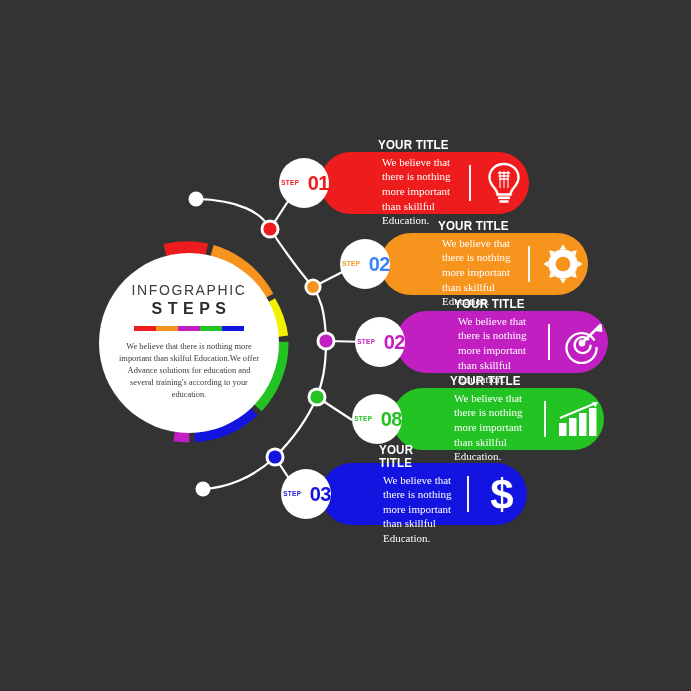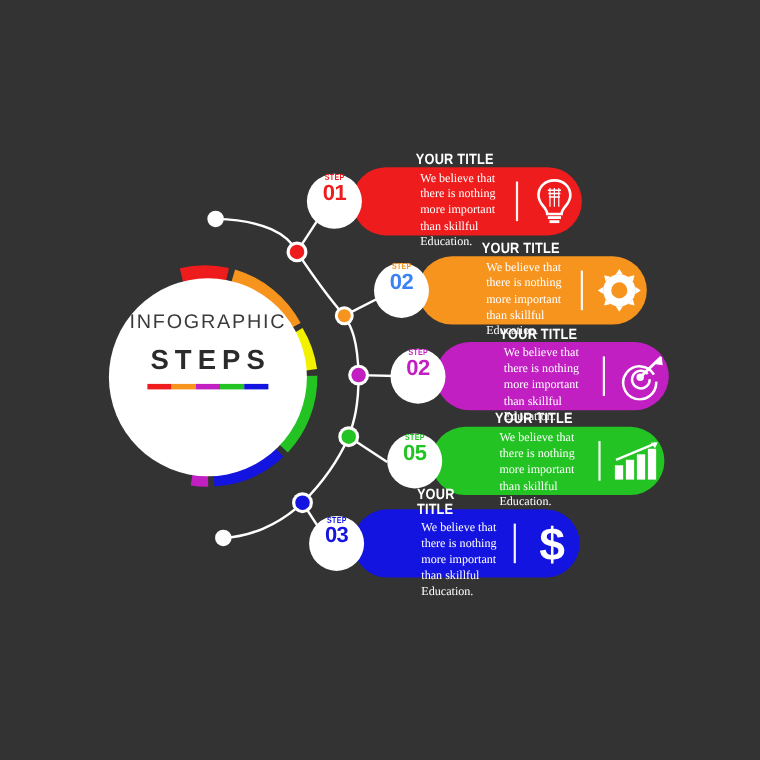--- a/index.html
+++ b/index.html
@@ -38,33 +38,33 @@
     display: flex;
     flex-direction: column;
     align-items: center;
     justify-content: flex-start;
     padding-top: 30px;
     box-sizing: border-box;
     z-index: 6;
   }
   #hub-title1 {
     font-family: "Liberation Sans", sans-serif;
-    font-size: 18px;
+    font-size: 14px;
     letter-spacing: 1.6px;
     color: #3b3b3b;
     font-weight: 400;
     line-height: 1;
   }
   #hub-title2 {
     font-family: "Liberation Sans", sans-serif;
-    font-size: 25px;
+    font-size: 16px;
     letter-spacing: 5.5px;
     color: #2b2b2b;
     font-weight: bold;
-    margin-top: 14px;
+    margin-top: 4px;
     line-height: 1;
     padding-left: 5px;
   }
   #hub-rule {
     margin-top: 9px;
     width: 110px;
     height: 5px;
     display: flex;
   }
   #hub-rule span { flex: 1 1 auto; height: 100%; }
@@ -137,23 +137,23 @@
   .pill-icon svg { display: block; }
 
   
   .bubble {
     position: absolute;
     width: 50px;
     height: 50px;
     border-radius: 50%;
     background: #ffffff;
     display: flex;
-    flex-direction: column;
+    flex-direction: row;
     align-items: center;
-    justify-content: flex-start;
+    justify-content: space-between;
     top: 6px;
     z-index: 7;
   }
   .bubble-word {
     font-family: "Liberation Sans", sans-serif;
     font-size: 8px;
     font-weight: bold;
     letter-spacing: 0.4px;
     line-height: 1;
     transform: scaleX(0.8);
@@ -220,20 +220,21 @@
   <div id="hub">
     <div id="hub-title1">INFOGRAPHIC</div>
     <div id="hub-title2">STEPS</div>
     <div id="hub-rule">
       <span style="background: rgb(238, 28, 28);"></span>
       <span style="background: rgb(247, 148, 30);"></span>
       <span style="background: rgb(193, 31, 193);"></span>
       <span style="background: rgb(34, 195, 34);"></span>
       <span style="background: rgb(20, 20, 224);"></span>
     </div>
+    <div id="hub-desc">We believe that there is nothing more important than skilful Education.We offer Advance solutions for education and several training's according to your education.</div>
   </div>
 
   <div class="step" style="left:279px;top:152px;width:250px;">
     <div class="pill" style="left: 41px; width: 209px; background: rgb(238, 28, 28);">
       <div class="pill-text">
         <div class="pill-title">YOUR TITLE</div>
         <div class="pill-body">We believe that there is nothing more important than skillful Education.</div>
       </div>
       <div class="pill-divider"></div>
       <div class="pill-icon">
@@ -318,21 +319,21 @@
           <rect x="12" y="18" width="7.5" height="18" fill="#fff"></rect>
           <rect x="22" y="13" width="7.5" height="23" fill="#fff"></rect>
           <rect x="32" y="8" width="7.5" height="28" fill="#fff"></rect>
           <path d="M3 18 L39 3" fill="none" stroke="#fff" stroke-width="2.2"></path>
           <path d="M41 2 L34.5 2.5 L38.5 7.5 Z" fill="#fff"></path>
         </svg>
       </div>
     </div>
     <div class="bubble" style="left:0;">
       <div class="bubble-word" style="color: rgb(34, 195, 34);">STEP</div>
-      <div class="bubble-num" style="color: rgb(34, 195, 34);">05</div>
+      <div class="bubble-num" style="color: rgb(34, 195, 34);">08</div>
     </div>
   </div>
 
   <div class="step" style="left:281px;top:463px;width:246px;">
     <div class="pill" style="left: 40px; width: 206px; background: rgb(20, 20, 224);">
       <div class="pill-text">
         <div class="pill-title">YOUR TITLE</div>
         <div class="pill-body">We believe that there is nothing more important than skillful Education.</div>
       </div>
       <div class="pill-divider"></div>

